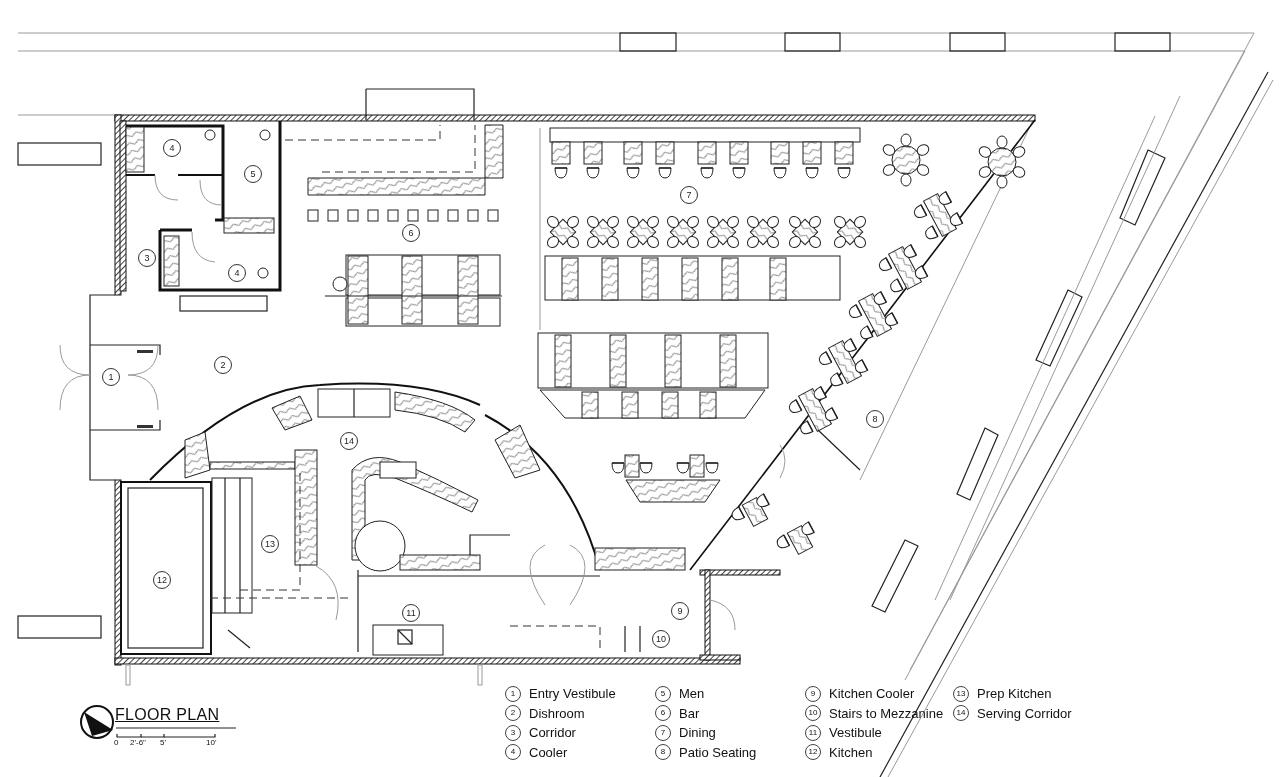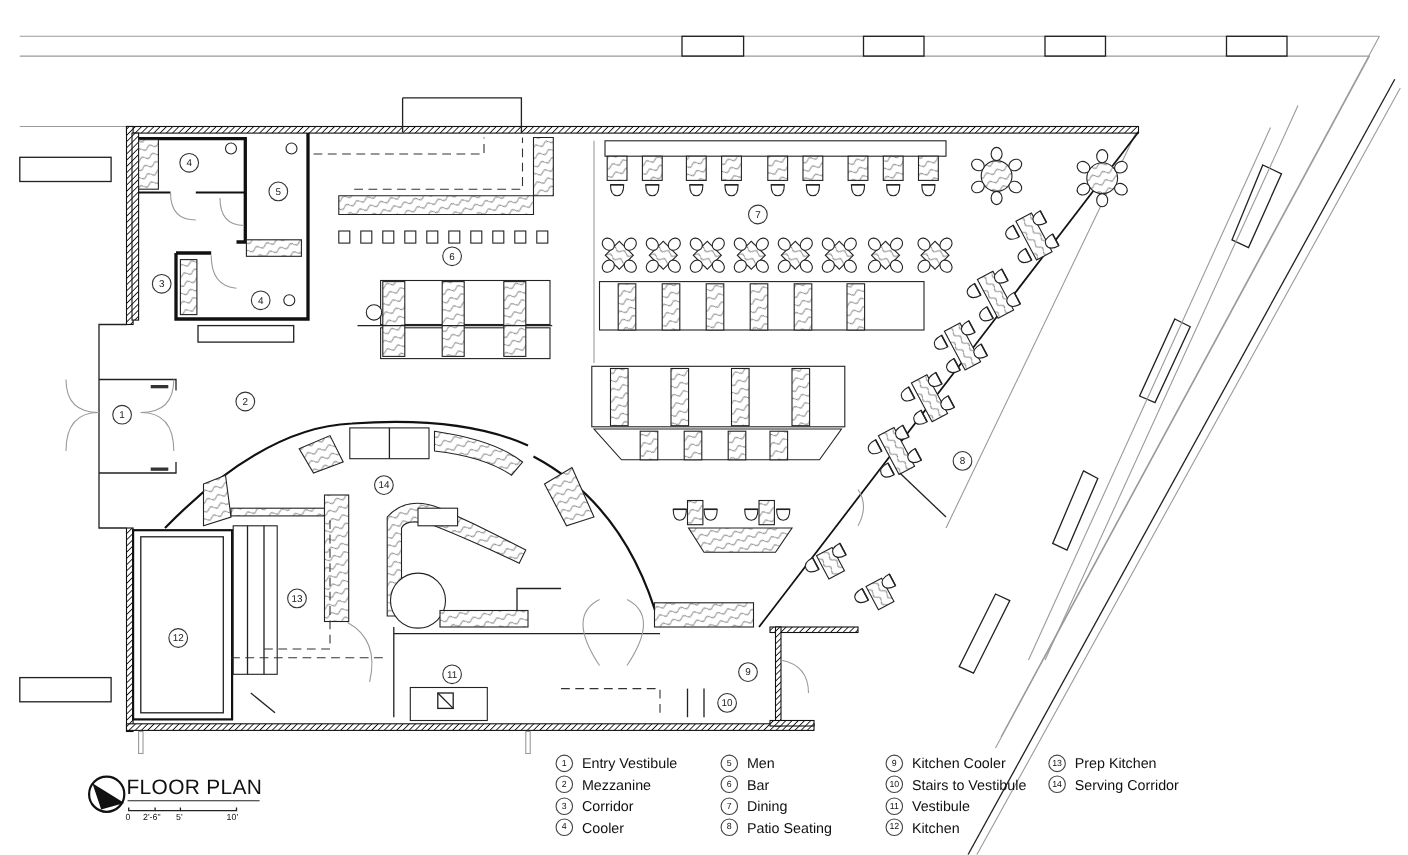--- a/index.html
+++ b/index.html
@@ -11,21 +11,21 @@
   .wall{fill:url(#hatch);stroke:#111;stroke-width:1;}
   .counter{fill:url(#wavy);stroke:#222;stroke-width:1;}
   .furn{fill:#fff;stroke:#222;stroke-width:1;}
   .dash{stroke:#333;stroke-width:1;fill:none;stroke-dasharray:8 5;}
   .tag{position:absolute;width:16px;height:16px;border:1px solid #333;border-radius:50%;font-size:9px;line-height:16px;text-align:center;color:#222;background:#fff;transform:translate(-8px,-8px);}
   .legend{position:absolute;top:684px;left:505px;width:600px;height:80px;}
   .lg-col{position:absolute;top:0;}
   .lg-item{display:flex;align-items:center;height:19.5px;font-size:13px;color:#111;white-space:nowrap;}
   .lg-num{width:14px;height:14px;border:1px solid #444;border-radius:50%;font-size:8px;line-height:14px;text-align:center;margin-right:8px;flex:none;}
   .title-block{position:absolute;left:78px;top:702px;width:170px;height:60px;}
-  .title-text{position:absolute;left:37px;top:4px;font-size:19px;letter-spacing:0.3px;color:#111;}
+  .title-text{position:absolute;left:37px;top:4px;font-size:16px;letter-spacing:0.3px;color:#111;text-decoration:underline;}
   .scale-lbl{position:absolute;top:36px;font-size:8px;color:#111;}
 </style>
 </head>
 <body>
 
 <svg id="plan" viewBox="0 0 1280 777" xmlns="http://www.w3.org/2000/svg">
   <defs>
     <pattern id="hatch" width="4" height="4" patternUnits="userSpaceOnUse" patternTransform="rotate(45)">
       <rect width="4" height="4" fill="#fff"></rect>
       <line x1="0" y1="0" x2="0" y2="4" stroke="#111" stroke-width="1.6"></line>
@@ -348,21 +348,21 @@
 </div>
 
 <div class="legend">
   <div class="lg-col" style="left:0">
     <div class="lg-item">
         <span class="lg-num">1</span>
         <span>Entry Vestibule</span>
       </div>
     <div class="lg-item">
         <span class="lg-num">2</span>
-        <span>Mezzanine</span>
+        <span>Dishroom</span>
       </div>
     <div class="lg-item">
         <span class="lg-num">3</span>
         <span>Corridor</span>
       </div>
     <div class="lg-item">
         <span class="lg-num">4</span>
         <span>Cooler</span>
       </div>
   </div>
@@ -384,21 +384,21 @@
         <span>Patio Seating</span>
       </div>
   </div>
   <div class="lg-col" style="left:300px">
     <div class="lg-item">
         <span class="lg-num">9</span>
         <span>Kitchen Cooler</span>
       </div>
     <div class="lg-item">
         <span class="lg-num">10</span>
-        <span>Stairs to Vestibule</span>
+        <span>Stairs to Mezzanine</span>
       </div>
     <div class="lg-item">
         <span class="lg-num">11</span>
         <span>Vestibule</span>
       </div>
     <div class="lg-item">
         <span class="lg-num">12</span>
         <span>Kitchen</span>
       </div>
   </div>

